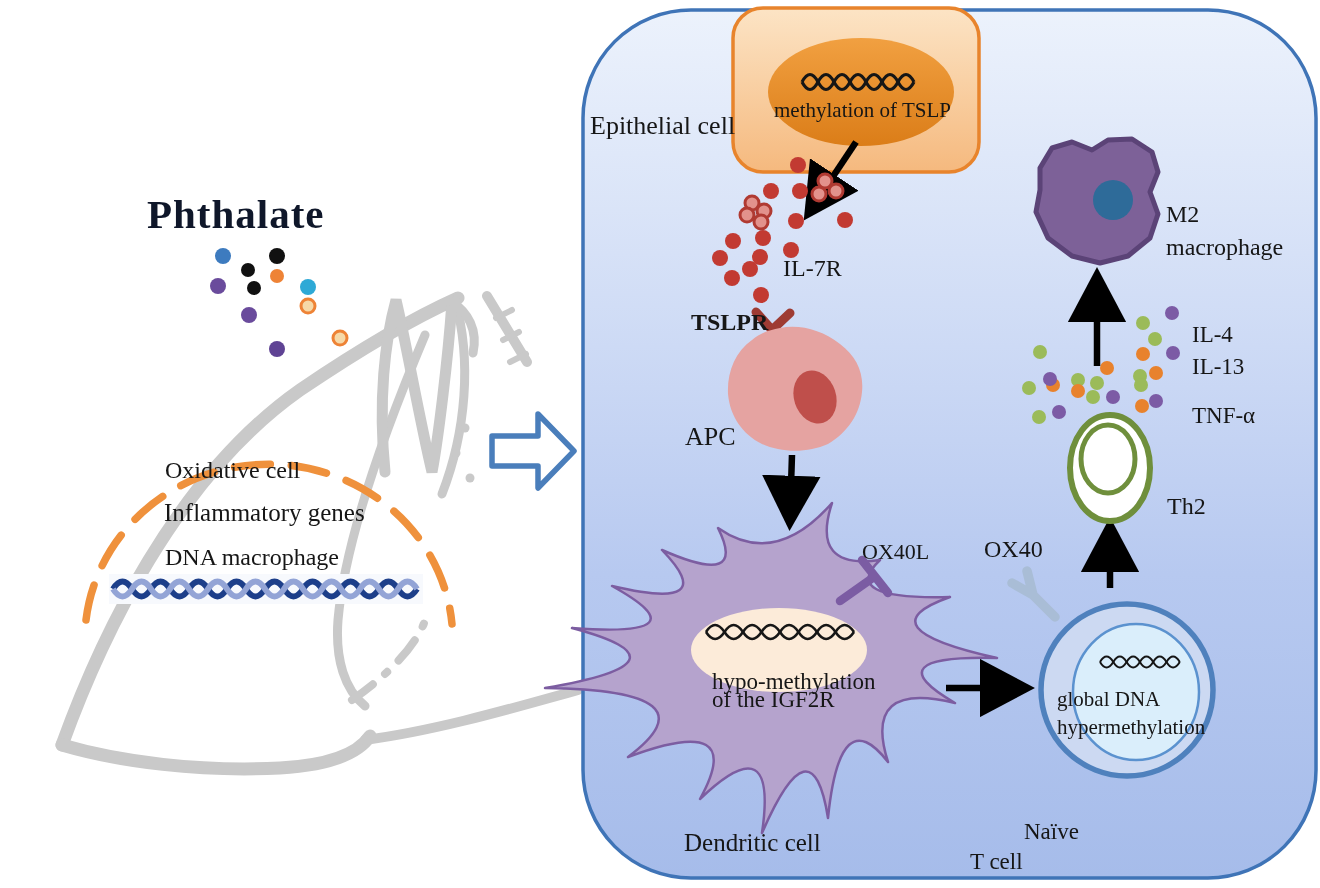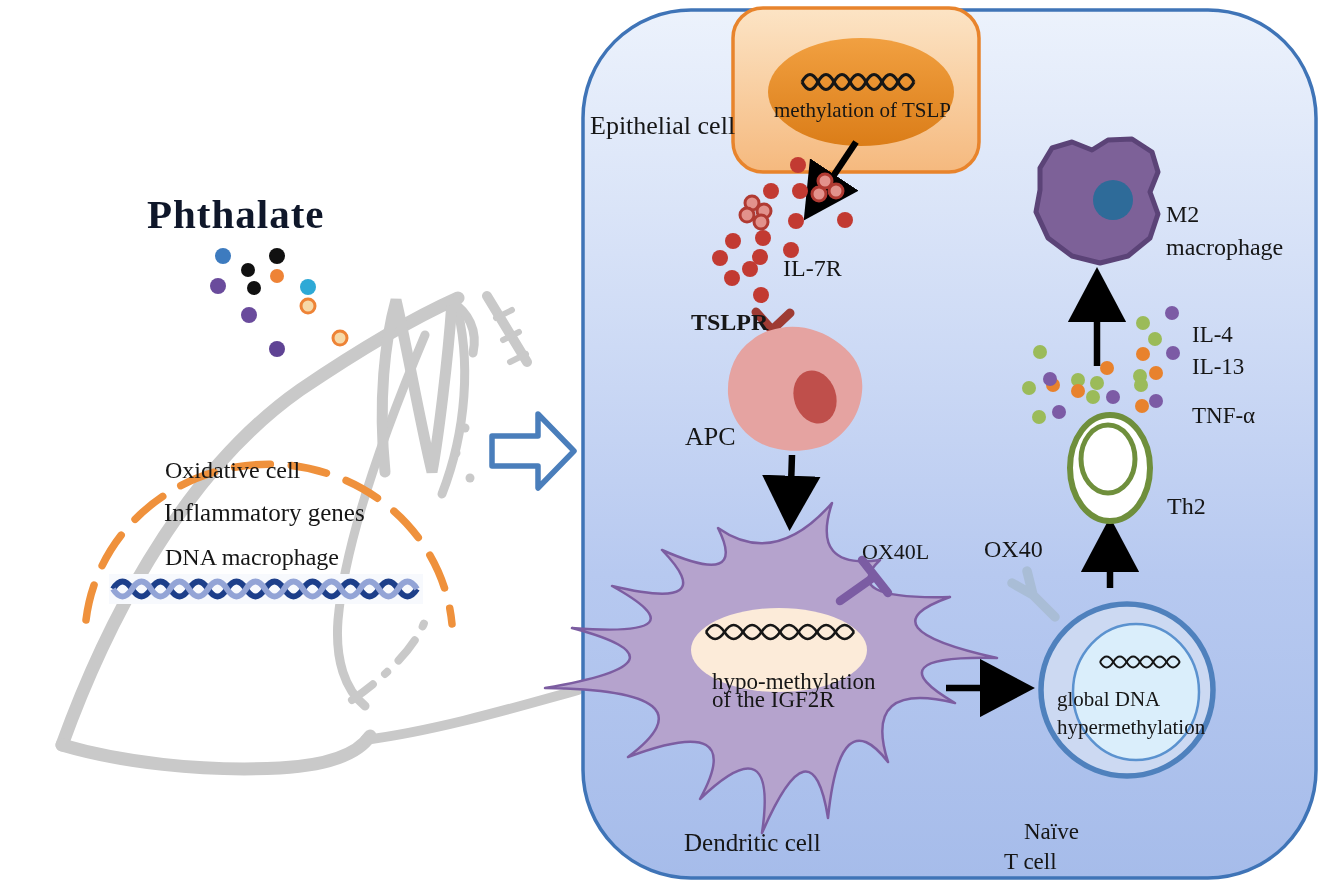--- a/index.html
+++ b/index.html
@@ -197,21 +197,21 @@
   <div class="lbl c22" style="left:862px;top:540px;">OX40L</div>
   <div class="lbl c24" style="left:984px;top:537px;">OX40</div>
 
   <div class="lbl c23" style="left:712px;top:659px;margin-top:11px;">hypo-methylation</div>
   <div class="lbl c23" style="left:712px;top:688px;">of the IGF2R</div>
   <div class="lbl c25" style="left:684px;top:830px;">Dendritic cell</div>
 
   <div class="lbl c21" style="left:1057px;top:688px;">global DNA</div>
   <div class="lbl c21" style="left:1057px;top:716px;">hypermethylation</div>
   <div class="lbl c23" style="left:1024px;top:820px;">Naïve</div>
-  <div class="lbl c23" style="left:1004px;top:850px;text-align:right;">T cell</div>
+  <div class="lbl c23" style="left:970px;top:850px;text-align:right;">T cell</div>
 
   <div class="lbl c24" style="left:1167px;top:494px;">Th2</div>
 
   <div class="lbl c23" style="left:1192px;top:323px;">IL-4</div>
   <div class="lbl c23" style="left:1192px;top:355px;">IL-13</div>
   <div class="lbl c23" style="left:1192px;top:404px;">TNF-α</div>
 
   <div class="lbl c24" style="left:1166px;top:202px;">M2</div>
   <div class="lbl c24" style="left:1166px;top:235px;">macrophage</div>
 

